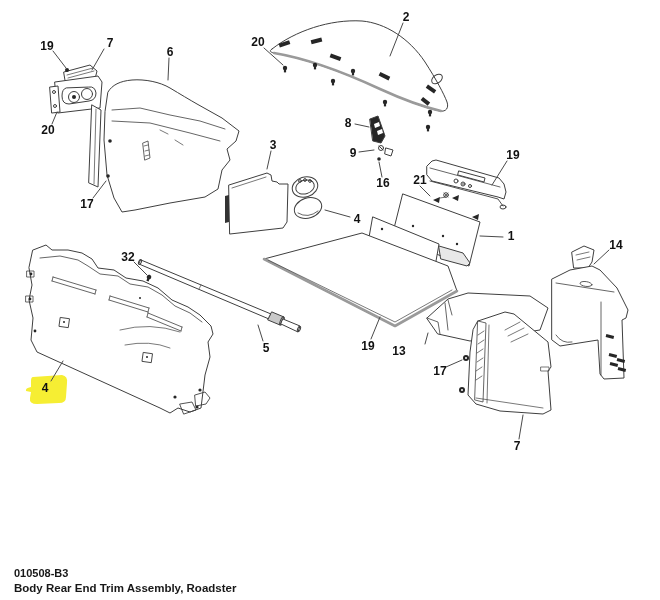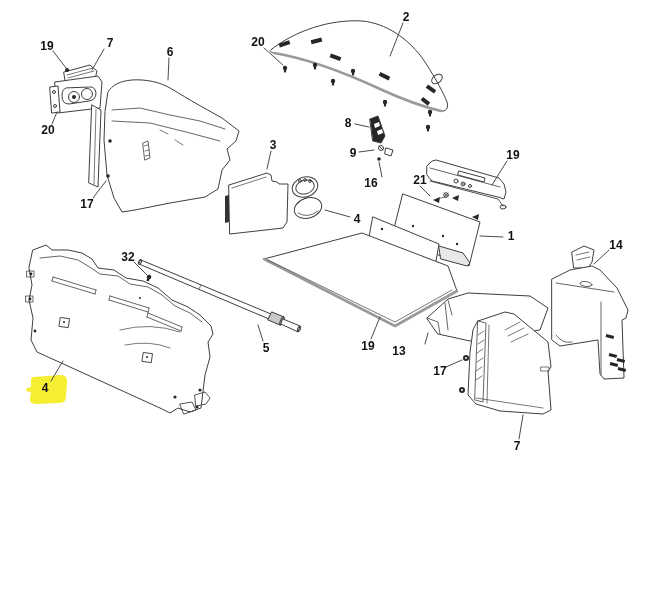--- a/index.html
+++ b/index.html
@@ -280,28 +280,32 @@
   <span class="callout" style="left:47px;top:46px">19</span>
   <span class="callout" style="left:110px;top:43px">7</span>
   <span class="callout" style="left:170px;top:52px">6</span>
   <span class="callout" style="left:258px;top:42px">20</span>
   <span class="callout" style="left:406px;top:17px">2</span>
   <span class="callout" style="left:48px;top:130px">20</span>
   <span class="callout" style="left:87px;top:204px">17</span>
   <span class="callout" style="left:273px;top:145px">3</span>
   <span class="callout" style="left:348px;top:123px">8</span>
   <span class="callout" style="left:353px;top:153px">9</span>
-  <span class="callout" style="left:371px;top:183px">16</span>
+  <span class="callout" style="left:383px;top:183px">16</span>
   <span class="callout" style="left:420px;top:180px">21</span>
   <span class="callout" style="left:513px;top:155px">19</span>
   <span class="callout" style="left:357px;top:219px">4</span>
   <span class="callout" style="left:511px;top:236px">1</span>
   <span class="callout" style="left:616px;top:245px">14</span>
   <span class="callout" style="left:128px;top:257px">32</span>
   <span class="callout" style="left:45px;top:388px">4</span>
   <span class="callout" style="left:266px;top:348px">5</span>
   <span class="callout" style="left:368px;top:346px">19</span>
   <span class="callout" style="left:399px;top:351px">13</span>
   <span class="callout" style="left:440px;top:371px">17</span>
   <span class="callout" style="left:517px;top:446px">7</span>
 
+  <div class="footer">
+    <div class="code">010508-B3</div>
+    <div class="caption">Body Rear End Trim Assembly, Roadster</div>
+  </div>
 
 </div>
 
 </body></html>

